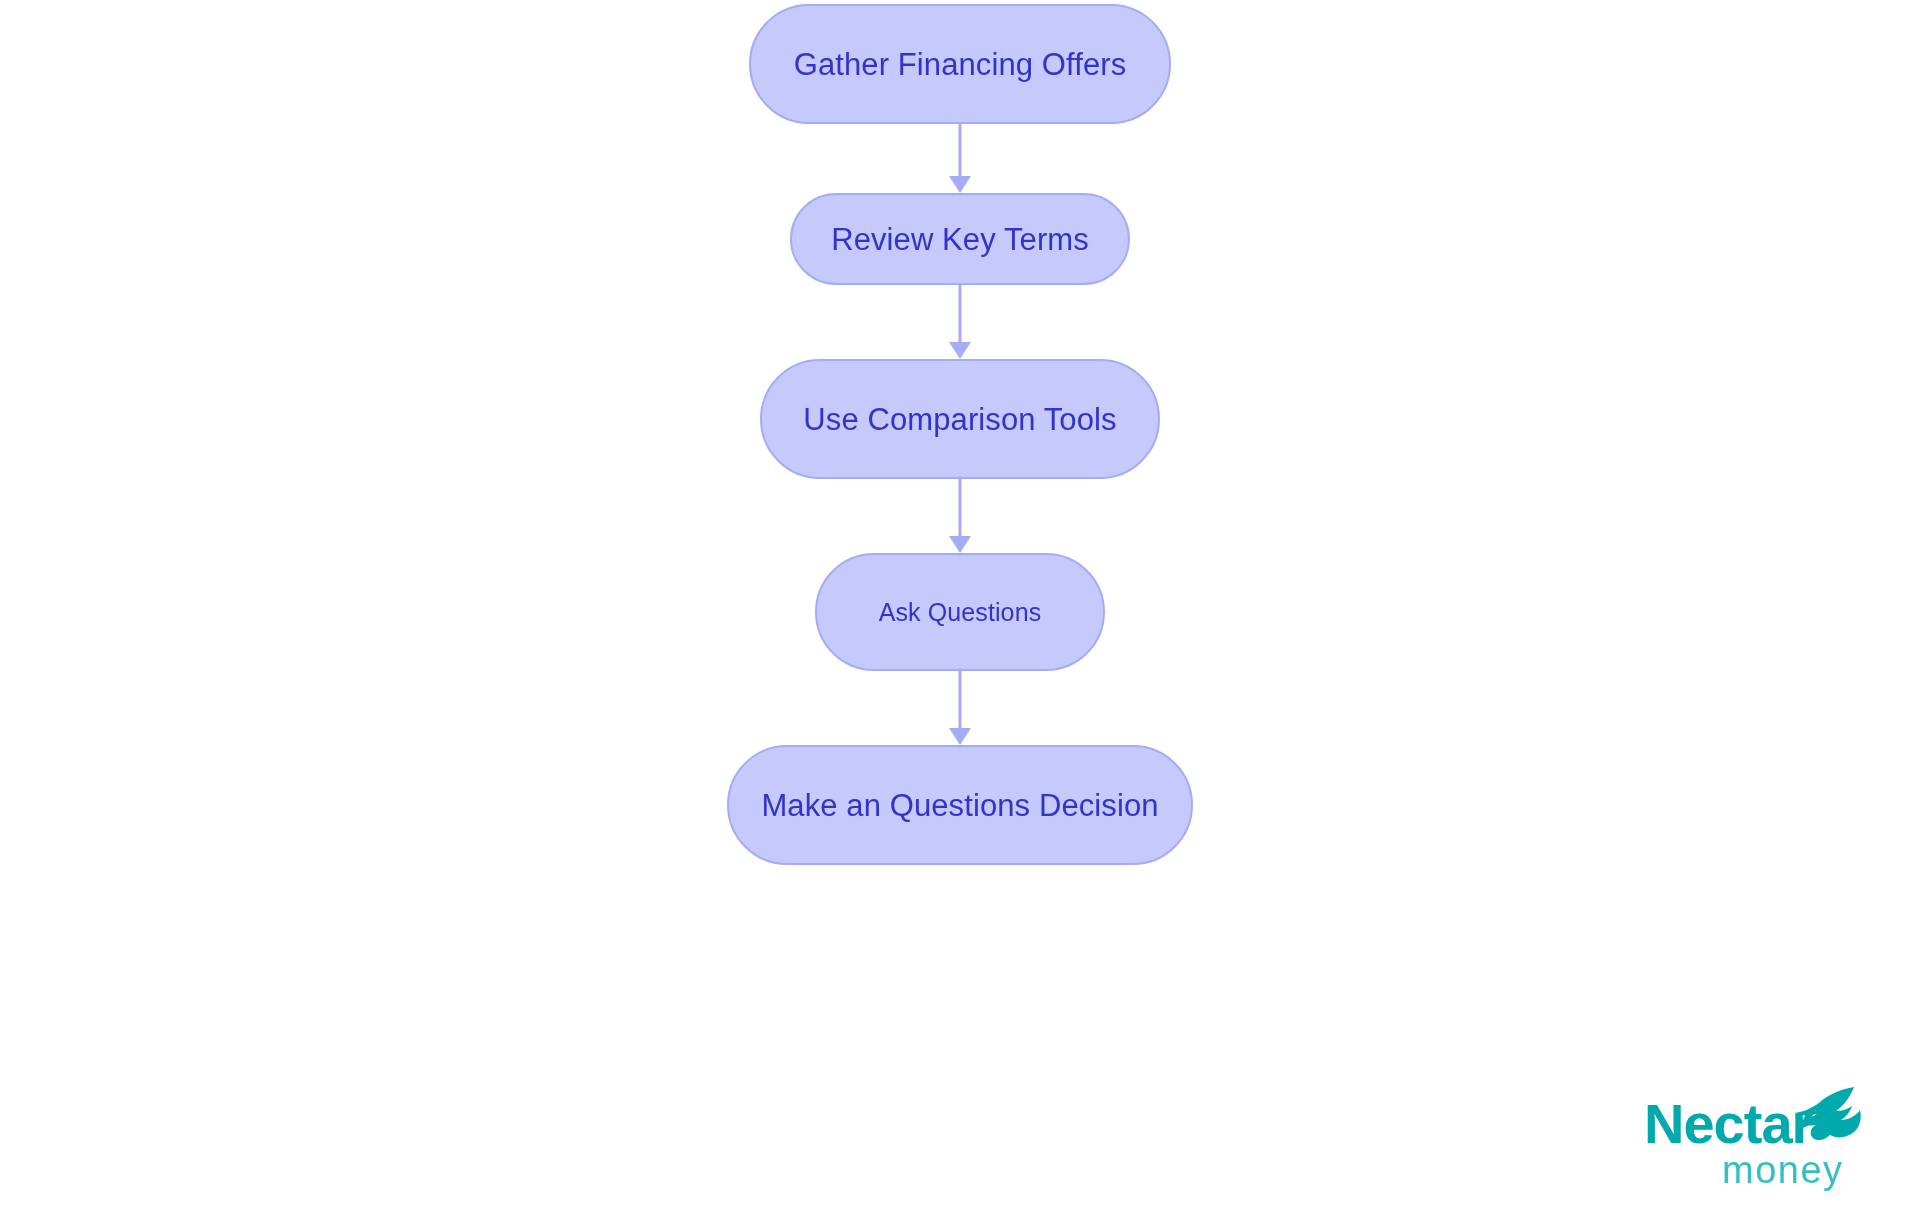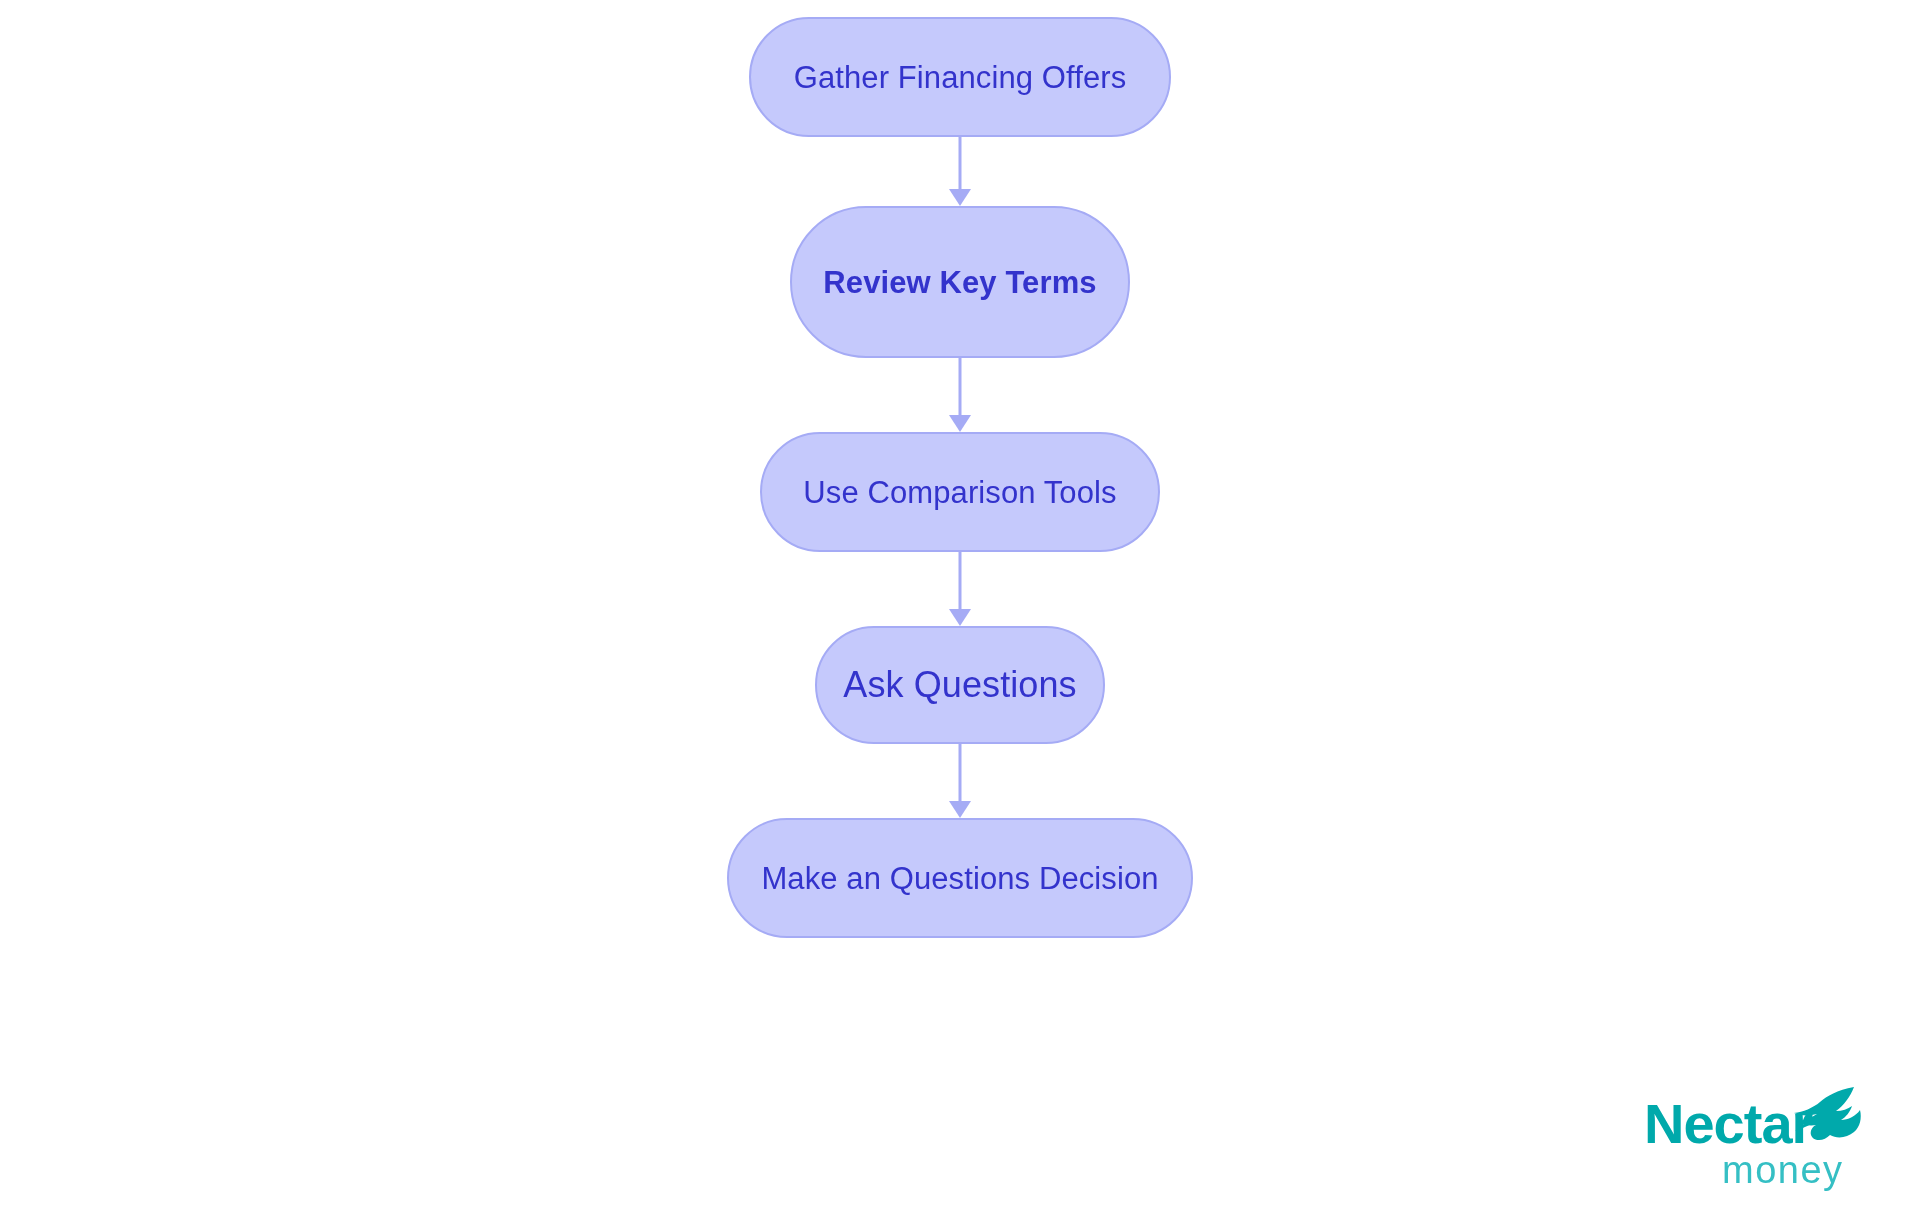--- a/index.html
+++ b/index.html
@@ -50,23 +50,23 @@
   }
 
   .flow-node .node-label {
     display: block;
     line-height: 1;
     padding: 0 2px;
   }
 
   
   .node-size-xl { width: 422px; height: 120px; font-size: 31px; }
-  .node-size-lg { width: 340px; height: 152px; font-size: 31px; font-weight: bold; }
+  .node-size-lg { width: 340px; height: 92px; font-size: 31px; }
   .node-size-md { width: 400px; height: 120px; font-size: 31px; }
-  .node-size-sm { width: 290px; height: 118px; font-size: 36px; align-items: center; }
+  .node-size-sm { width: 290px; height: 118px; font-size: 25px; align-items: center; }
   .node-size-xw { width: 466px; height: 120px; font-size: 31px; }
 
   
   .flow-connector {
     width: 40px;
     position: relative;
     display: flex;
     justify-content: center;
   }
   .flow-connector svg {
@@ -96,21 +96,21 @@
     font-size: 38px;
     fill: #35bfc4;
     letter-spacing: 1.5px;
   }
 </style>
 </head>
 <body>
 
 <div id="flowchart-canvas">
 
-  <div class="flow-column" style="top:17px;">
+  <div class="flow-column" style="top:4px;">
 
     <div class="flow-node node-size-xl">
       <span class="node-label">Gather Financing Offers</span>
     </div>
 
     <div class="flow-connector">
       <svg width="40" height="69" viewBox="0 0 40 69" aria-hidden="true">
         <line x1="20" y1="0" x2="20" y2="54" stroke="#a5abf5" stroke-width="3"></line>
         <polygon points="9,52 31,52 20,69" fill="#a5abf5"></polygon>
       </svg>

